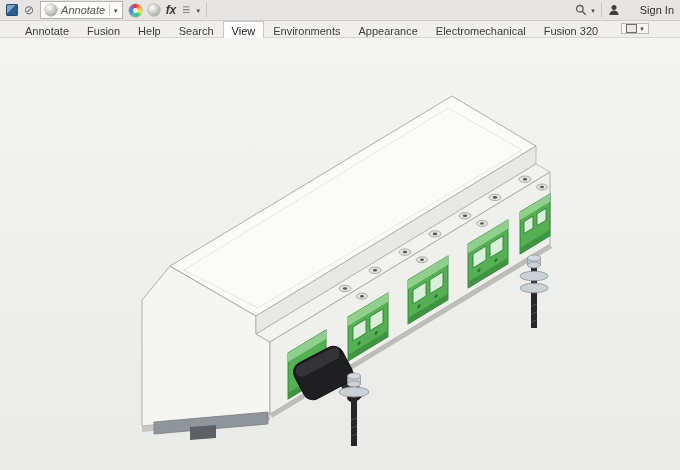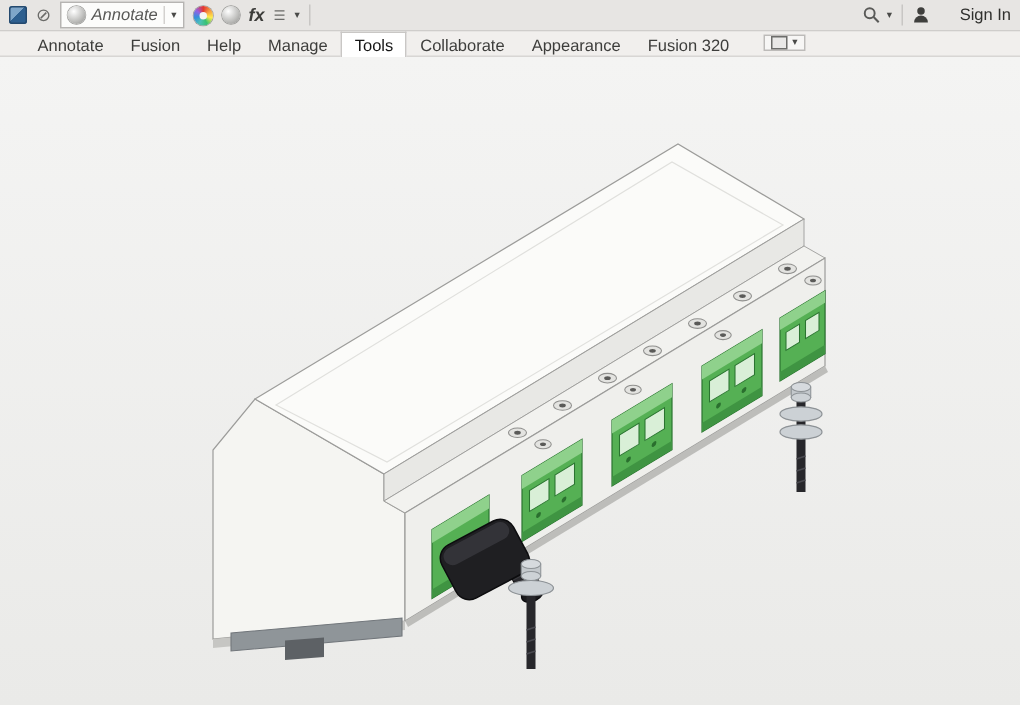--- a/index.html
+++ b/index.html
@@ -120,24 +120,25 @@
       </svg>
     </span>
     <span>Sign In</span>
   </div>
 </div>
 
 <div class="tabrow">
   <span class="tab">Annotate</span>
   <span class="tab">Fusion</span>
   <span class="tab">Help</span>
-  <span class="tab">Manage</span>
-  <span class="tab active">Tools</span>
-  <span class="tab">Collaborate</span>
+  <span class="tab">Search</span>
+  <span class="tab active">View</span>
+  <span class="tab">Environments</span>
   <span class="tab">Appearance</span>
+  <span class="tab">Electromechanical</span>
   <span class="tab">Fusion 320</span>
   <span class="ribbon-toggle">
     <span class="mini-rect"></span>
     <span class="caret">▾</span>
   </span>
 </div>
 
 <div class="viewport">
   <svg width="680" height="432" viewBox="0 0 680 432">
 

